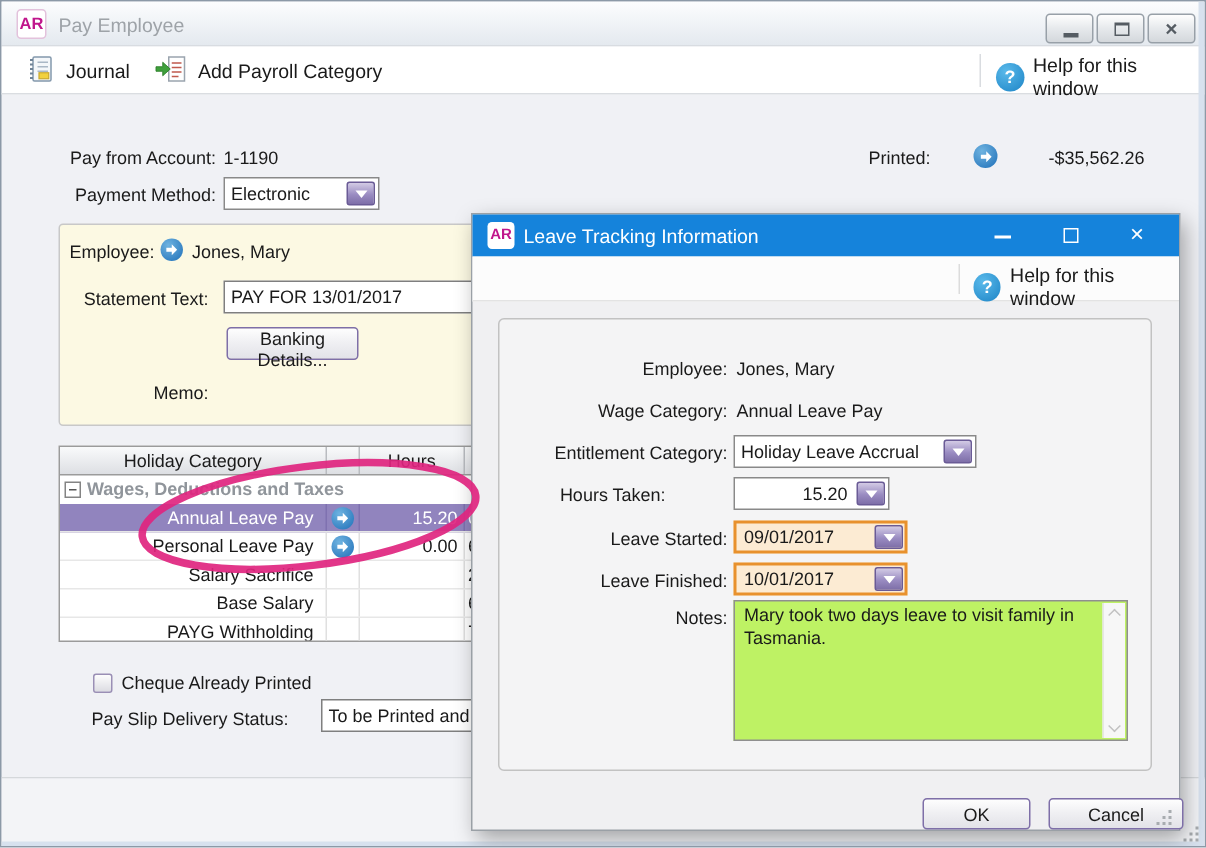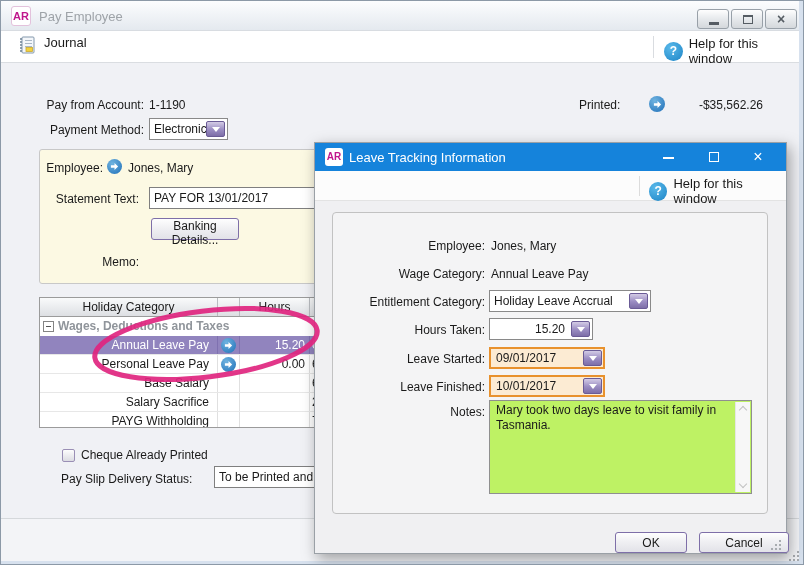--- a/index.html
+++ b/index.html
@@ -18,21 +18,21 @@
   .winbtns{ position:absolute; right:6px; top:8px; display:flex; gap:2px; }
   .winbtn{ width:32px; height:20px; border:1px solid #98A0A8; border-radius:3px;
     background:linear-gradient(#FEFEFE,#E6E9EC 50%,#D4D8DC); position:relative; cursor:pointer; }
   .glyph-min{ position:absolute; left:11px; top:12px; width:10px; height:3px; background:#555C63; }
   .glyph-max{ position:absolute; left:11px; top:5px; width:10px; height:9px;
     border:1px solid #555C63; border-top-width:2px; }
   .glyph-close{ position:absolute; left:0; top:0; width:100%; text-align:center; line-height:18px;
     font-size:14px; font-weight:bold; color:#555C63; }
   .mw-toolbar{ position:absolute; left:0; top:30px; width:100%; height:32px; background:#fff;
     border-bottom:1px solid #DADDE1; }
-  .tool{ position:absolute; top:4px; height:24px; display:flex; gap:7px;
+  .tool{ position:absolute; top:4px; height:24px; display:flex; align-items:center; gap:7px;
     cursor:pointer; font-size:13px; }
   .tool-journal{ left:16px; } .tool-addcat{ left:102px; }
   .toolbar-sep{ position:absolute; left:652px; top:5px; width:1px; height:22px; background:#D9DCE0; }
   .help-area{ position:absolute; left:663px; top:5px; display:flex; align-items:center; gap:6px;
     cursor:pointer; font-size:13px; }
   .help-icon{ width:19px; height:19px; border-radius:50%; color:#fff; font-weight:bold;
     text-align:center; line-height:19px; font-size:12px;
     background:radial-gradient(circle at 35% 30%, #59B9EA, #1D84C6); }
   
   .lbl{ position:absolute; text-align:right; white-space:nowrap; }
@@ -151,39 +151,49 @@
       <span>
         <svg width="20" height="20" viewBox="0 0 20 20">
           <rect x="5" y="2" width="12" height="16" rx="1" fill="#F4F7FA" stroke="#8398AC"></rect>
           <path d="M8 5.5h7M8 8.5h7M8 11.5h7" stroke="#AAB8C6" stroke-width="1"></path>
           <path d="M5 4h-2M5 7h-2M5 10h-2M5 13h-2M5 16h-2" stroke="#6E8296" stroke-width="1.4"></path>
           <rect x="9" y="12.5" width="6.5" height="4" fill="#F2D13E" stroke="#C9A82F" stroke-width="0.8"></rect>
         </svg>
       </span>
       <span>Journal</span>
     </div>
+    <div class="tool tool-addcat">
+      <span>
+        <svg width="22" height="20" viewBox="0 0 22 20">
+          <rect x="9.5" y="2" width="10.5" height="16" fill="#fff" stroke="#9AA4AE"></rect>
+          <path d="M11.5 6h6.5M11.5 9h6.5M11.5 12h6.5M11.5 15h4.5" stroke="#C05A4E" stroke-width="1"></path>
+          <path d="M1 8.5h4.5V5.5l5 4.5-5 4.5v-3H1z" fill="#3FA03C" stroke="#2C7F2A" stroke-width="0.6"></path>
+        </svg>
+      </span>
+      <span>Add Payroll Category</span>
+    </div>
     <span class="toolbar-sep"></span>
     <div class="help-area">
       <span class="help-icon">?</span>
       <span>Help for this window</span>
     </div>
   </div>
 
   <span class="lbl" style="left:38px;top:97px;width:105px;">Pay from Account:</span>
   <span class="val" style="left:148px;top:97px;">1-1190</span>
   <span class="val" style="left:578px;top:97px;">Printed:</span>
   <span class="detail-arrow da-16" style="position:absolute;left:648px;top:95px;">
     <svg width="9" height="9" viewBox="0 0 10 10">
         <path d="M1 3.5h4V1l4 4-4 4V6.5H1z" fill="#fff"></path>
       </svg>
   </span>
   <span class="lbl" style="left:680px;top:97px;width:82px;">-$35,562.26</span>
 
   <span class="lbl" style="left:38px;top:122px;width:105px;">Payment Method:</span>
-  <div class="combo" style="left:148px;top:117px;width:79px;">
+  <div class="combo" style="left:148px;top:117px;width:104px;">
     <span class="txt">Electronic</span>
     <span class="dropbtn">
         <span class="chev"></span>
       </span>
   </div>
 
   <div class="emp-box"></div>
   <span class="lbl" style="left:38px;top:160px;width:64px;">Employee:</span>
   <span class="detail-arrow da-15" style="position:absolute;left:106px;top:158px;">
     <svg width="9" height="9" viewBox="0 0 10 10">
@@ -231,31 +241,31 @@
           <svg width="9" height="9" viewBox="0 0 10 10">
               <path d="M1 3.5h4V1l4 4-4 4V6.5H1z" fill="#fff"></path>
             </svg>
         </span>
       </div>
       <div class="cell-hours">0.00</div>
       <div class="cell-rest">6</div>
     </div>
 
     <div class="pt-row">
+      <div class="cell-cat">Salary Sacrifice</div>
+      <div class="cell-arrow"></div>
+      <div class="cell-hours"></div>
+      <div class="cell-rest">2</div>
+    </div>
+
+    <div class="pt-row">
       <div class="cell-cat">Base Salary</div>
       <div class="cell-arrow"></div>
       <div class="cell-hours"></div>
       <div class="cell-rest">6</div>
-    </div>
-
-    <div class="pt-row">
-      <div class="cell-cat">Salary Sacrifice</div>
-      <div class="cell-arrow"></div>
-      <div class="cell-hours"></div>
-      <div class="cell-rest">2</div>
     </div>
 
     <div class="pt-row">
       <div class="cell-cat">PAYG Withholding</div>
       <div class="cell-arrow"></div>
       <div class="cell-hours"></div>
       <div class="cell-rest">7</div>
     </div>
   </div>
 
@@ -301,21 +311,21 @@
     <span class="val" style="left:176px;top:124px;">Annual Leave Pay</span>
 
     <span class="dlbl" style="left:17px;top:152px;">Entitlement Category:</span>
     <div class="combo" style="left:174px;top:147px;width:162px;">
       <span class="txt">Holiday Leave Accrual</span>
       <span class="dropbtn">
           <span class="chev"></span>
         </span>
     </div>
 
-    <span class="dlbl" style="left:17px;top:180px;">Hours Taken:</span>
+    <span class="dlbl" style="left:17px;top:180px;text-align:center;">Hours Taken:</span>
     <div class="combo" style="left:174px;top:175px;width:104px;">
       <span class="txt" style="left:auto;right:27px;">15.20</span>
       <span class="dropbtn">
           <span class="chev"></span>
         </span>
     </div>
 
     <span class="dlbl" style="left:17px;top:209px;">Leave Started:</span>
     <div class="datefield" style="left:174px;top:204px;width:116px;">
       <span class="txt">09/01/2017</span>

